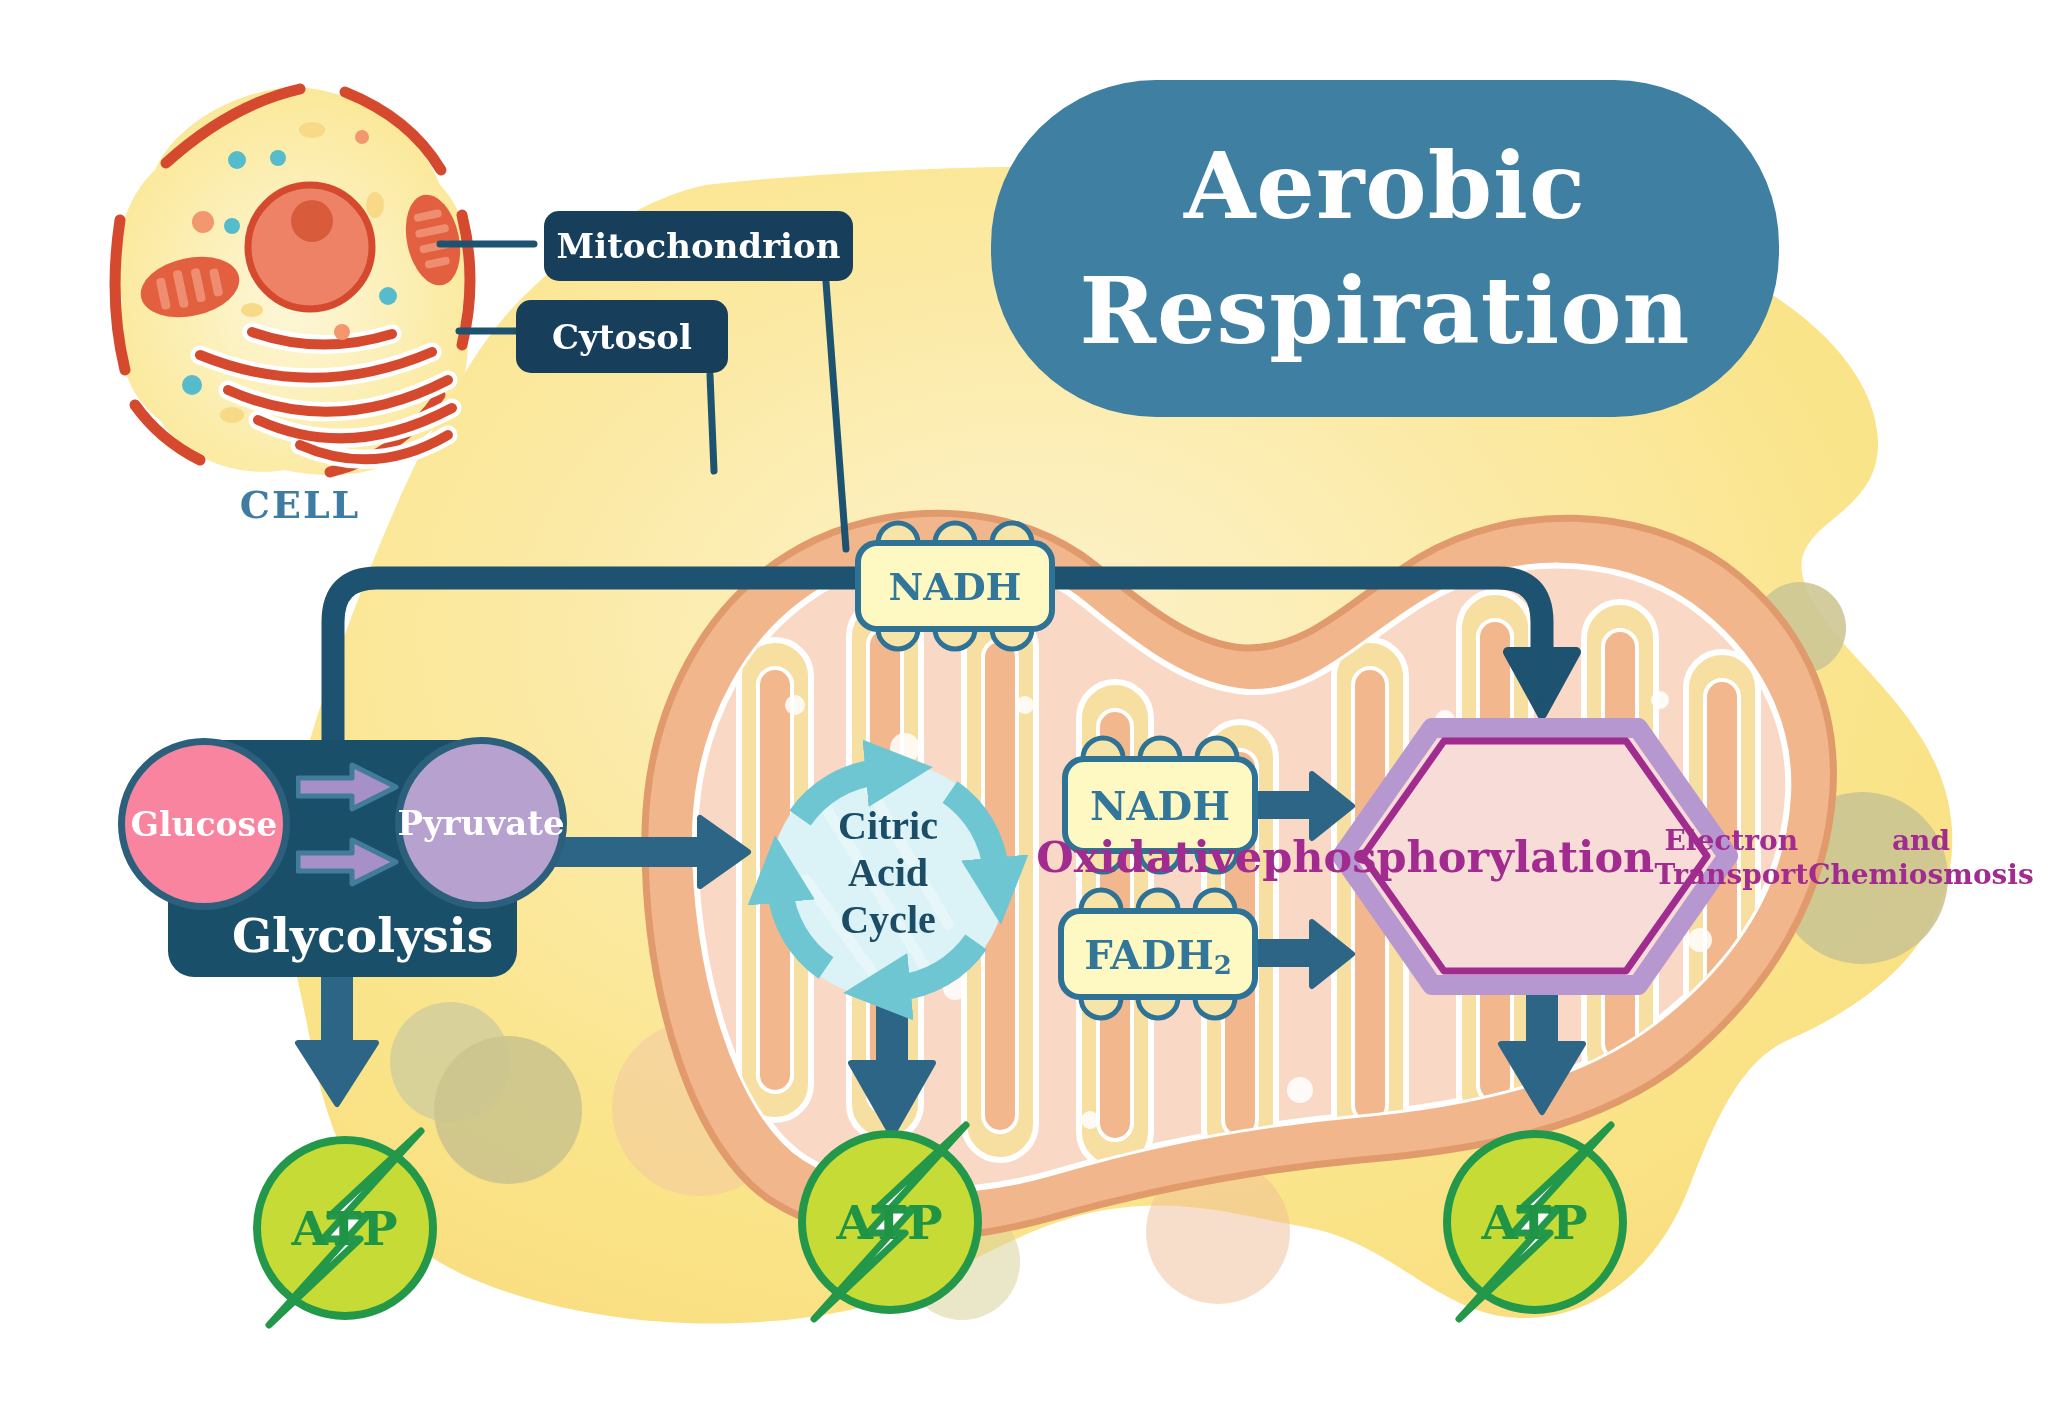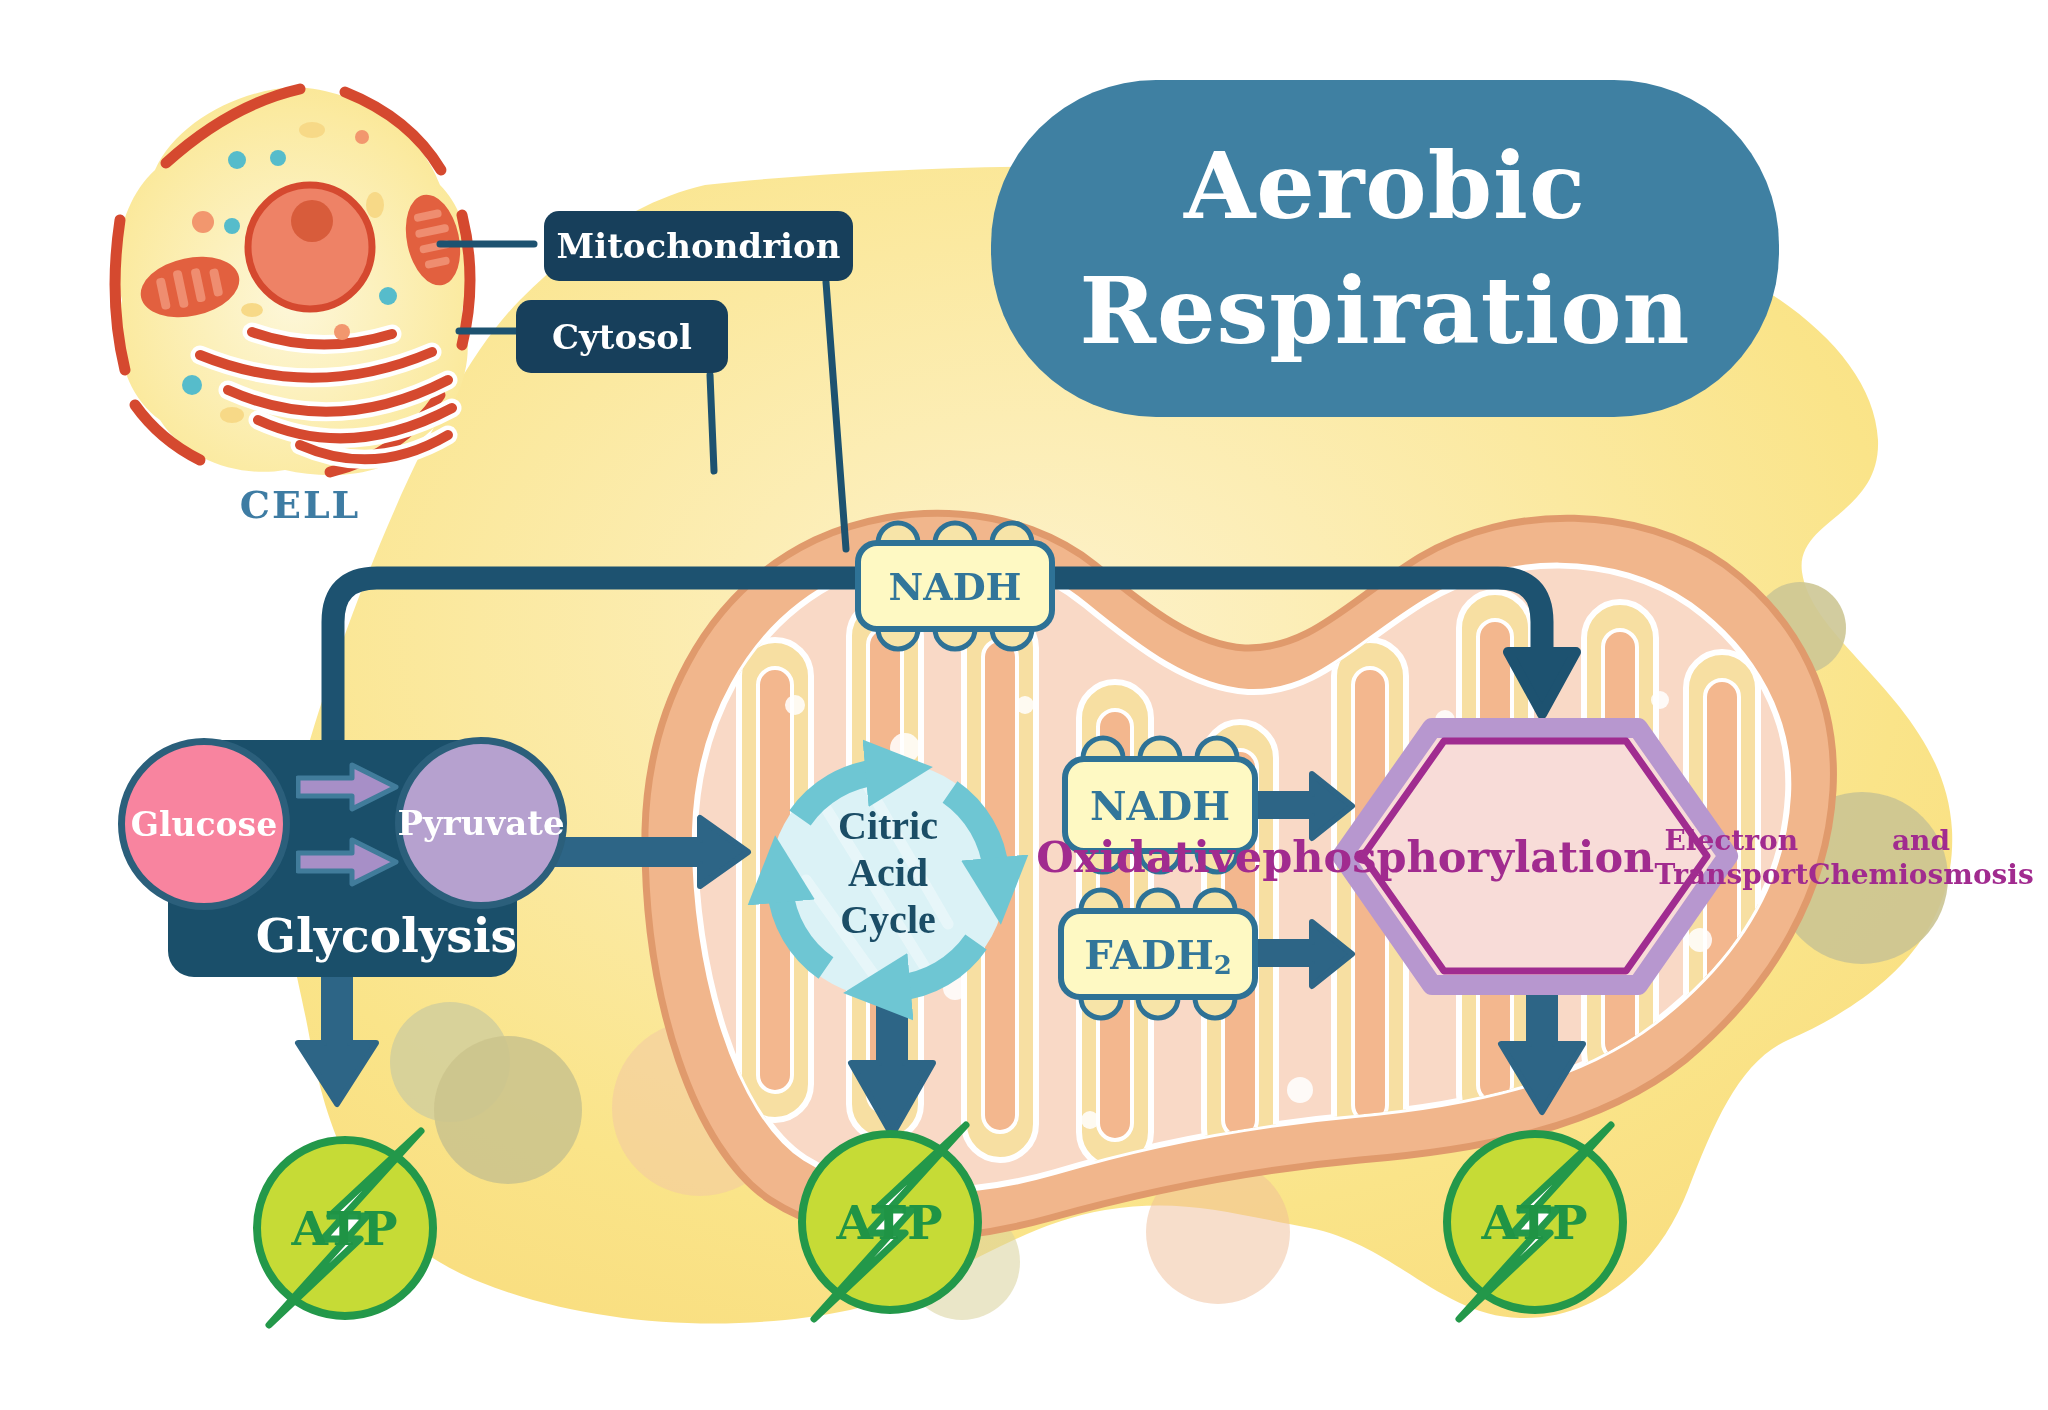--- a/index.html
+++ b/index.html
@@ -26,21 +26,21 @@
   .mol-box{position:absolute;z-index:2;background:#fef9c3;border:6px solid #2e7296;border-radius:22px;
     display:flex;align-items:center;justify-content:center;color:#32769a;box-sizing:border-box;}
   .nadh-top{left:855px;top:540px;width:200px;height:92px;font-size:38px;}
   .nadh-mid{left:1062px;top:756px;width:196px;height:98px;font-size:40px;}
   .fadh{left:1058px;top:908px;width:200px;height:92px;font-size:40px;}
   .fadh .sub{font-size:26px;align-self:flex-end;margin-bottom:14px;}
 
   
   .glyc-box{position:absolute;left:168px;top:740px;width:349px;height:237px;z-index:2;
     background:#1a4f6a;border-radius:26px;}
-  .glyc-title{position:absolute;left:0;right:0;bottom:14px;text-align:right;color:#ffffff;font-size:47px;padding-left:40px;}
+  .glyc-title{position:absolute;left:0;right:0;bottom:14px;text-align:center;color:#ffffff;font-size:47px;padding-left:40px;}
   .circle{position:absolute;z-index:3;border-radius:50%;border:7px solid #2b5f7b;box-sizing:border-box;
     display:flex;align-items:center;justify-content:center;color:#ffffff;}
   .glucose{left:118px;top:738px;width:172px;height:172px;background:#f8849f;font-size:33px;}
   .pyruvate{left:395px;top:737px;width:172px;height:172px;background:#b6a1cf;font-size:34px;}
   .parrow{position:absolute;z-index:3;}
   .p1{left:296px;top:762px;}
   .p2{left:296px;top:837px;}
 
   
   .citric-text{position:absolute;left:788px;top:802px;width:200px;z-index:2;text-align:center;

